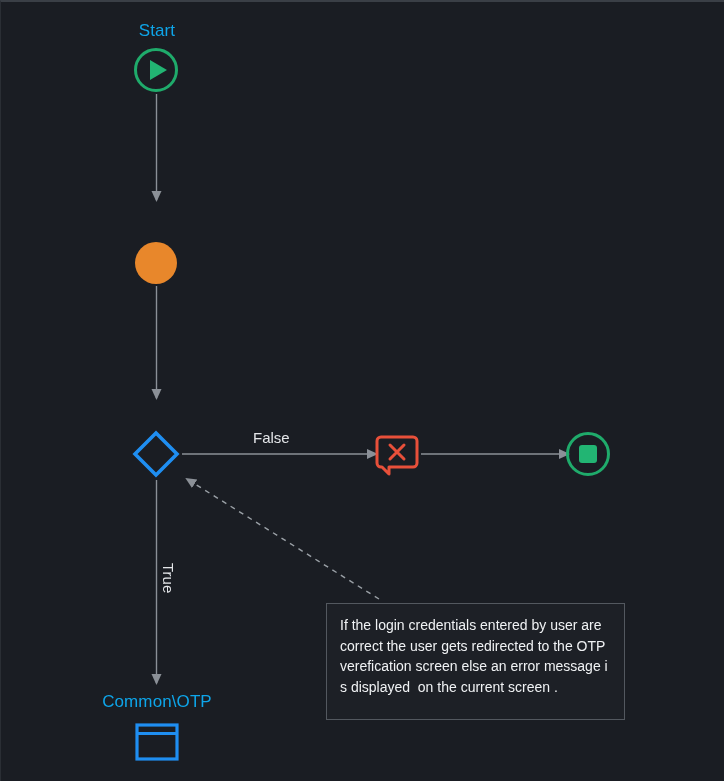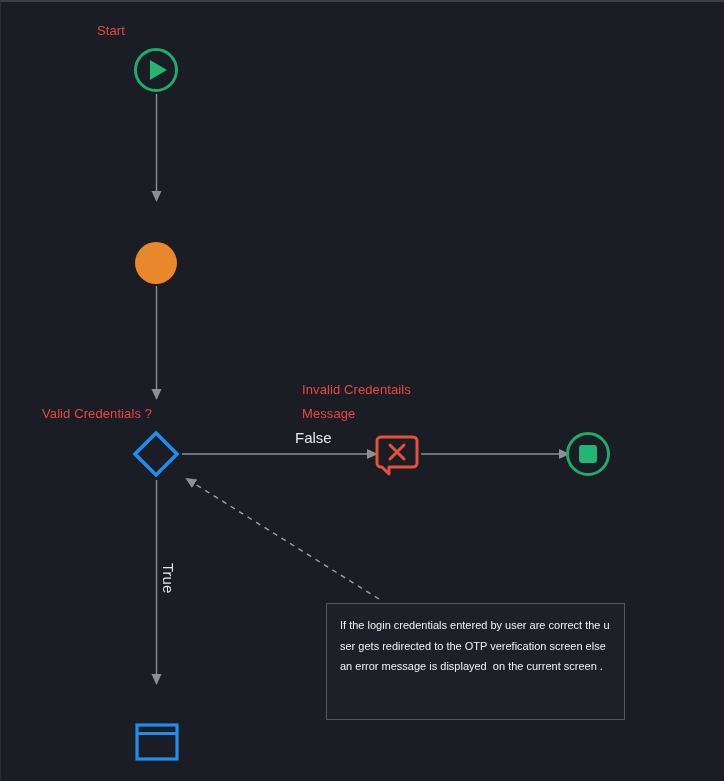--- a/index.html
+++ b/index.html
@@ -27,23 +27,24 @@
   .edges {
     position: absolute;
     left: 0;
     top: 0;
     width: 724px;
     height: 781px;
     pointer-events: none;
   }
   .node-label {
     position: absolute;
-    color: #ef4444;
-    font-size: 13px;
+    color: #0ea5e9;
+    font-size: 17px;
     line-height: 24px;
+    text-align: center;
     white-space: pre;
     letter-spacing: 0.1px;
   }
   .edge-label {
     position: absolute;
     color: #e4e6e9;
     font-size: 15px;
     line-height: 18px;
     white-space: nowrap;
   }
@@ -130,21 +131,21 @@
     left: 325px;
     top: 601px;
     width: 299px;
     height: 117px;
     background: #1d2026;
     border: 1px solid #53585f;
     box-sizing: border-box;
   }
   .note-text {
     color: #f0f2f4;
-    font-size: 11px;
+    font-size: 14px;
     line-height: 20.5px;
     padding: 11px 13px 0 13px;
     white-space: pre-wrap;
     word-break: break-all;
   }
 </style>
 </head>
 <body>
 
 <div id="canvas">
@@ -172,49 +173,47 @@
     <line x1="378" y1="597" x2="186" y2="477" stroke="#9aa0a6" stroke-width="1.4" stroke-dasharray="5,5" marker-end="url(#arrowDash)"></line>
   </svg>
 
   <div class="node-label" style="left:96px; top:17px; width:120px;">Start</div>
   <div class="node-shape start-node">
     <div class="play-tri"></div>
   </div>
 
   <div class="node-shape task-node"></div>
 
-  <div class="node-label" style="left:41px; top:400px; width:230px;">Valid Credentials ?</div>
   <div class="node-shape decision-node">
     <svg width="48" height="48" viewBox="0 0 48 48">
       <path d="M24 3 L45 24 L24 45 L3 24 Z" fill="none" stroke="#1f8ef1" stroke-width="3.6" stroke-linejoin="miter"></path>
     </svg>
   </div>
 
-  <div class="node-label" style="left:301px; top:376px; width:190px;">Invalid Credentails
-Message</div>
   <div class="node-shape error-node">
     <svg width="46" height="46" viewBox="0 0 46 46">
       <path d="M7 5 h32 a4 4 0 0 1 4 4 v22 a4 4 0 0 1 -4 4 h-24 l0 7 l-7 -7 h-1
                a4 4 0 0 1 -4 -4 v-22 a4 4 0 0 1 4 -4 z" fill="none" stroke="#e8503a" stroke-width="3" stroke-linejoin="round"></path>
       <path d="M16 13 L30 27 M30 13 L16 27" stroke="#e8503a" stroke-width="3" stroke-linecap="round"></path>
     </svg>
   </div>
 
   <div class="node-shape end-node">
     <div class="stop-square"></div>
   </div>
 
+  <div class="node-label" style="left:56px; top:688px; width:200px;">Common\OTP</div>
   <div class="node-shape screen-node">
     <svg width="44" height="38" viewBox="0 0 44 38">
       <rect x="2" y="2" width="40" height="34" fill="none" stroke="#1f8ef1" stroke-width="3.2"></rect>
       <line x1="2" y1="10.5" x2="42" y2="10.5" stroke="#1f8ef1" stroke-width="3.2"></line>
     </svg>
   </div>
 
-  <div class="edge-label" style="left:252px; top:427px;margin-left:42px;">False</div>
+  <div class="edge-label" style="left:252px; top:427px;">False</div>
 
   <div class="edge-label vertical" style="left:176px; top:561px;">True</div>
 
   <div class="note-box">
     <div class="note-text">If the login credentials entered by user are correct the user gets redirected to the OTP verefication screen else an error message is displayed  on the current screen .</div>
   </div>
 
 </div>
 
 </body></html>

